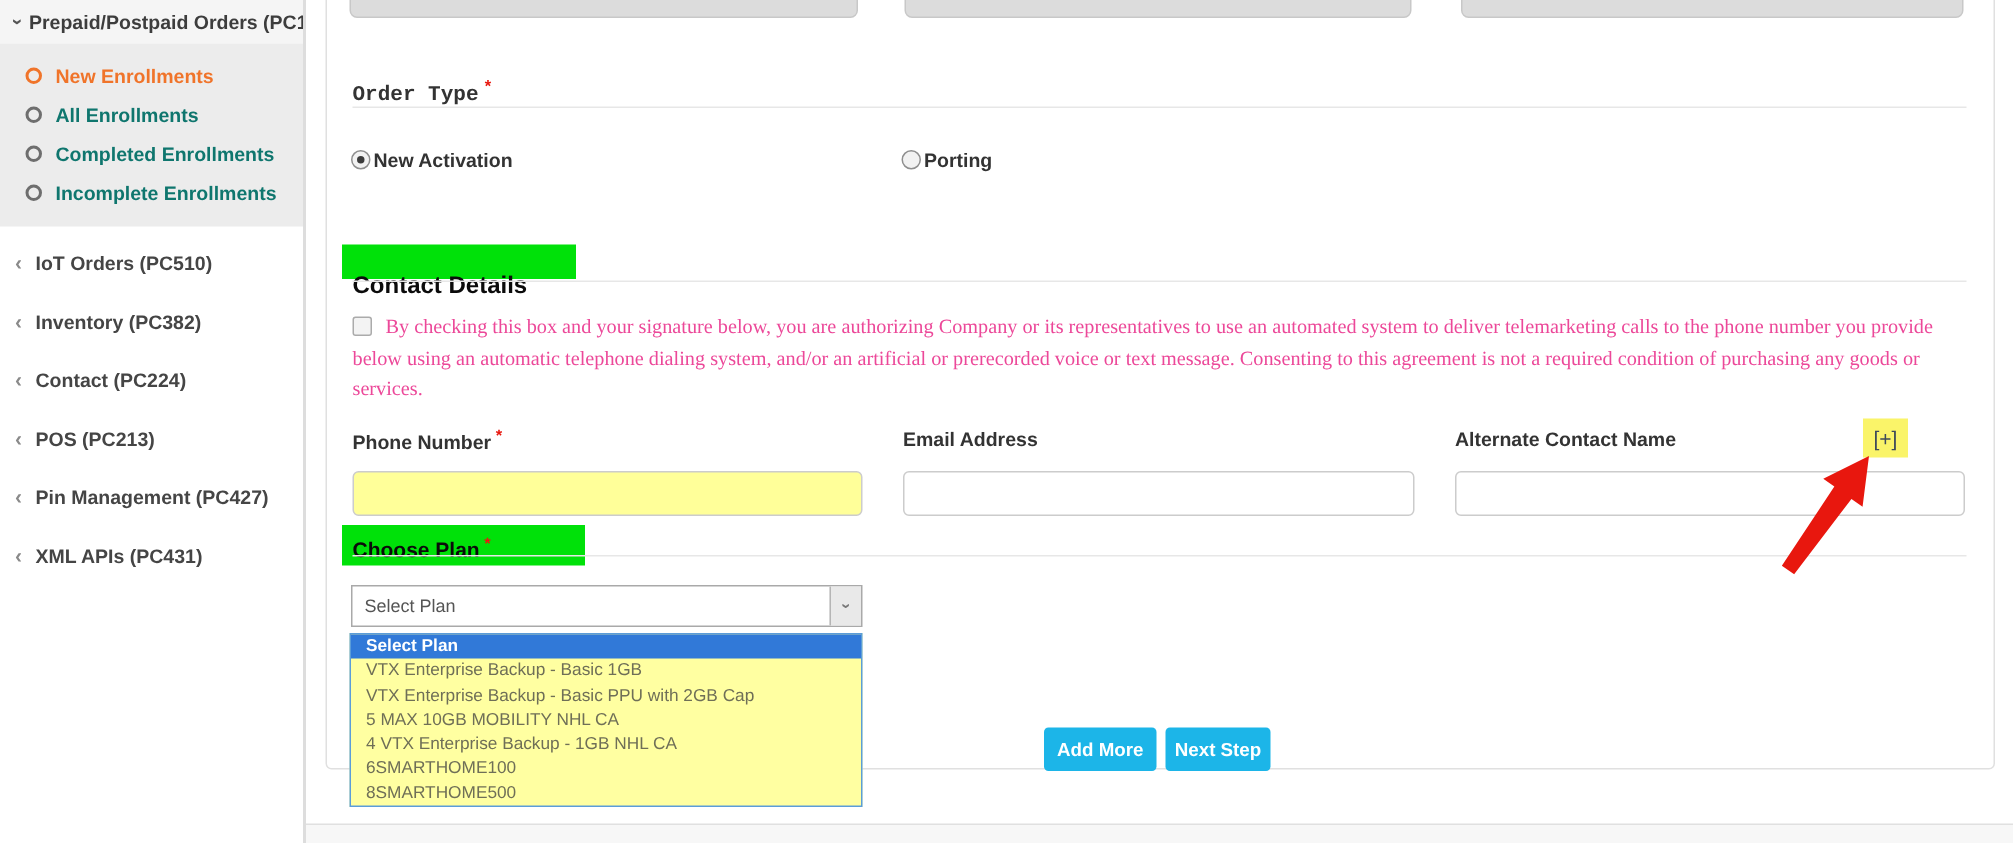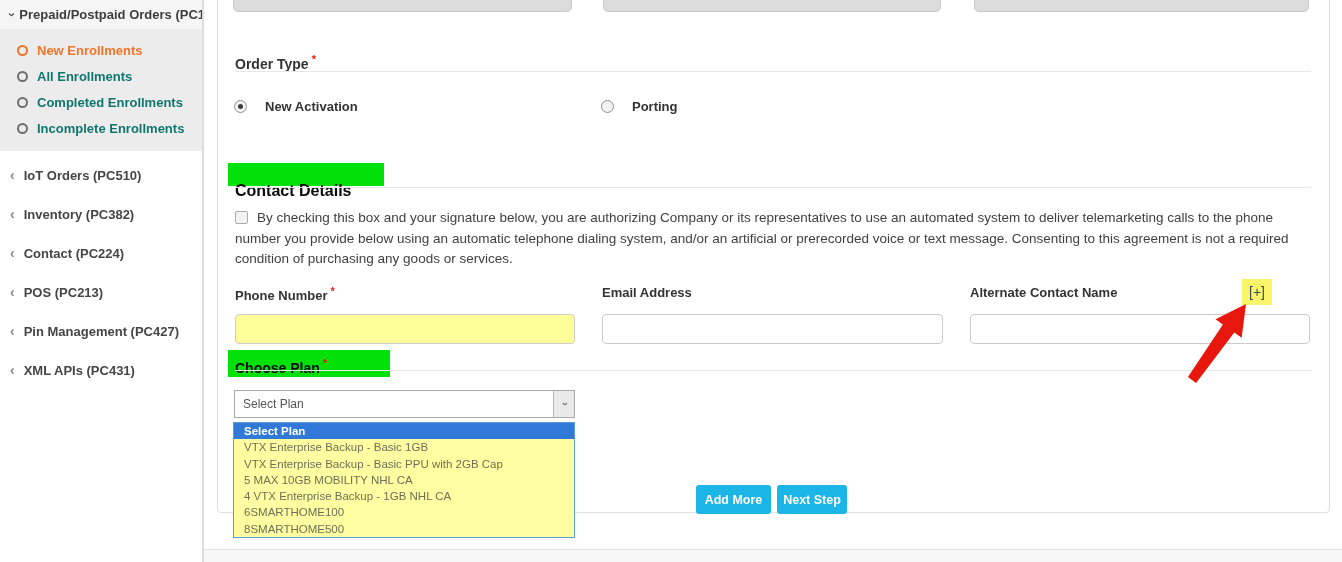--- a/index.html
+++ b/index.html
@@ -28,33 +28,33 @@
   .card { position:absolute; left:217px; top:-18px; width:1113px; height:531px;
     background:#fff; border:1px solid #e0e0e0; border-radius:4px; z-index:1; }
   .hline { position:absolute; height:1px; background:#e7e7e7; left:235px; width:1076px; z-index:3; }
 
   .top-field { position:absolute; top:-18px; height:30px; background:#dcdcdc;
     border:1px solid #c8c8c8; border-radius:5px; z-index:2; }
 
   .sec-heading { position:absolute; font-size:14px; font-weight:700; color:#333; z-index:3; }
   .req { color:#e8170e; font-size:11px; vertical-align:super; margin-left:3px; }
 
-  .radio-row-item { position:absolute; display:flex; align-items:center; gap:18px; z-index:3; cursor:pointer; }
+  .radio-row-item { position:absolute; display:flex; align-items:center; gap:2px; z-index:3; cursor:pointer; }
   .radio { width:13px; height:13px; border-radius:50%; border:1px solid #8f8f8f; background:#f2f2f2;
     display:inline-flex; align-items:center; justify-content:center; flex:0 0 auto; }
   .radio.checked::after { content:""; width:5px; height:5px; border-radius:50%; background:#3c3c3c; }
   .radio-lbl { font-size:13px; font-weight:600; color:#333; }
 
   .hl-green { position:absolute; background:#00e109; z-index:2; }
   .hl-green .txt { font-weight:700; color:#0b0b0b; padding-left:7px; }
   .contact-head .txt { font-size:16px; line-height:23px; display:block;margin-top:16px; }
   .plan-head .txt { font-size:14px; line-height:20px; display:block; padding-top:3px; }
 
   .consent { position:absolute; left:235px; top:208px; width:1078px; font-size:13.5px;
-    line-height:20.5px; color:#404040; z-index:3; }
+    line-height:20.5px; color:#ec4899; z-index:3;font-family:Liberation Serif, serif; }
   .checkbox { display:inline-block; width:13px; height:13px; border:1px solid #ababab;
     background:#f3f3f3; border-radius:2px; vertical-align:-2px; margin-right:9px; cursor:pointer; }
 
   .fld-label { position:absolute; font-size:13px; font-weight:700; color:#333; z-index:3; }
   .input { position:absolute; height:30px; background:#fff; border:1px solid #ccc;
     border-radius:4px; z-index:3; padding:0 8px; font-size:13px; color:#333; width:340px; }
   .input.yellow { background:#ffff99; }
 
   .plus-btn { position:absolute; left:1242px; top:279px; width:30px; height:26px; background:#faf469;
     display:flex; align-items:center; justify-content:center; font-size:14px; color:#3e4a5a;
@@ -137,21 +137,21 @@
   </div>
 </div>
 <div class="side-sep"></div>
 
 <div class="card"></div>
 
 <div class="top-field" style="left:233px; width:339px;"></div>
 <div class="top-field" style="left:603px; width:338px;"></div>
 <div class="top-field" style="left:974px; width:335px;"></div>
 
-<div class="sec-heading" style="left:235px; top:53px;">
+<div class="sec-heading" style="left:235px; top:53px;font-family:Liberation Mono, monospace;">
   <span>Order Type</span><span class="req">*</span>
 </div>
 <div class="hline" style="top:71px;"></div>
 
 <div class="radio-row-item" style="left:234px; top:99px;">
   <span class="radio checked"></span>
   <span class="radio-lbl">New Activation</span>
 </div>
 <div class="radio-row-item" style="left:601px; top:99px;">
   <span class="radio"></span>

